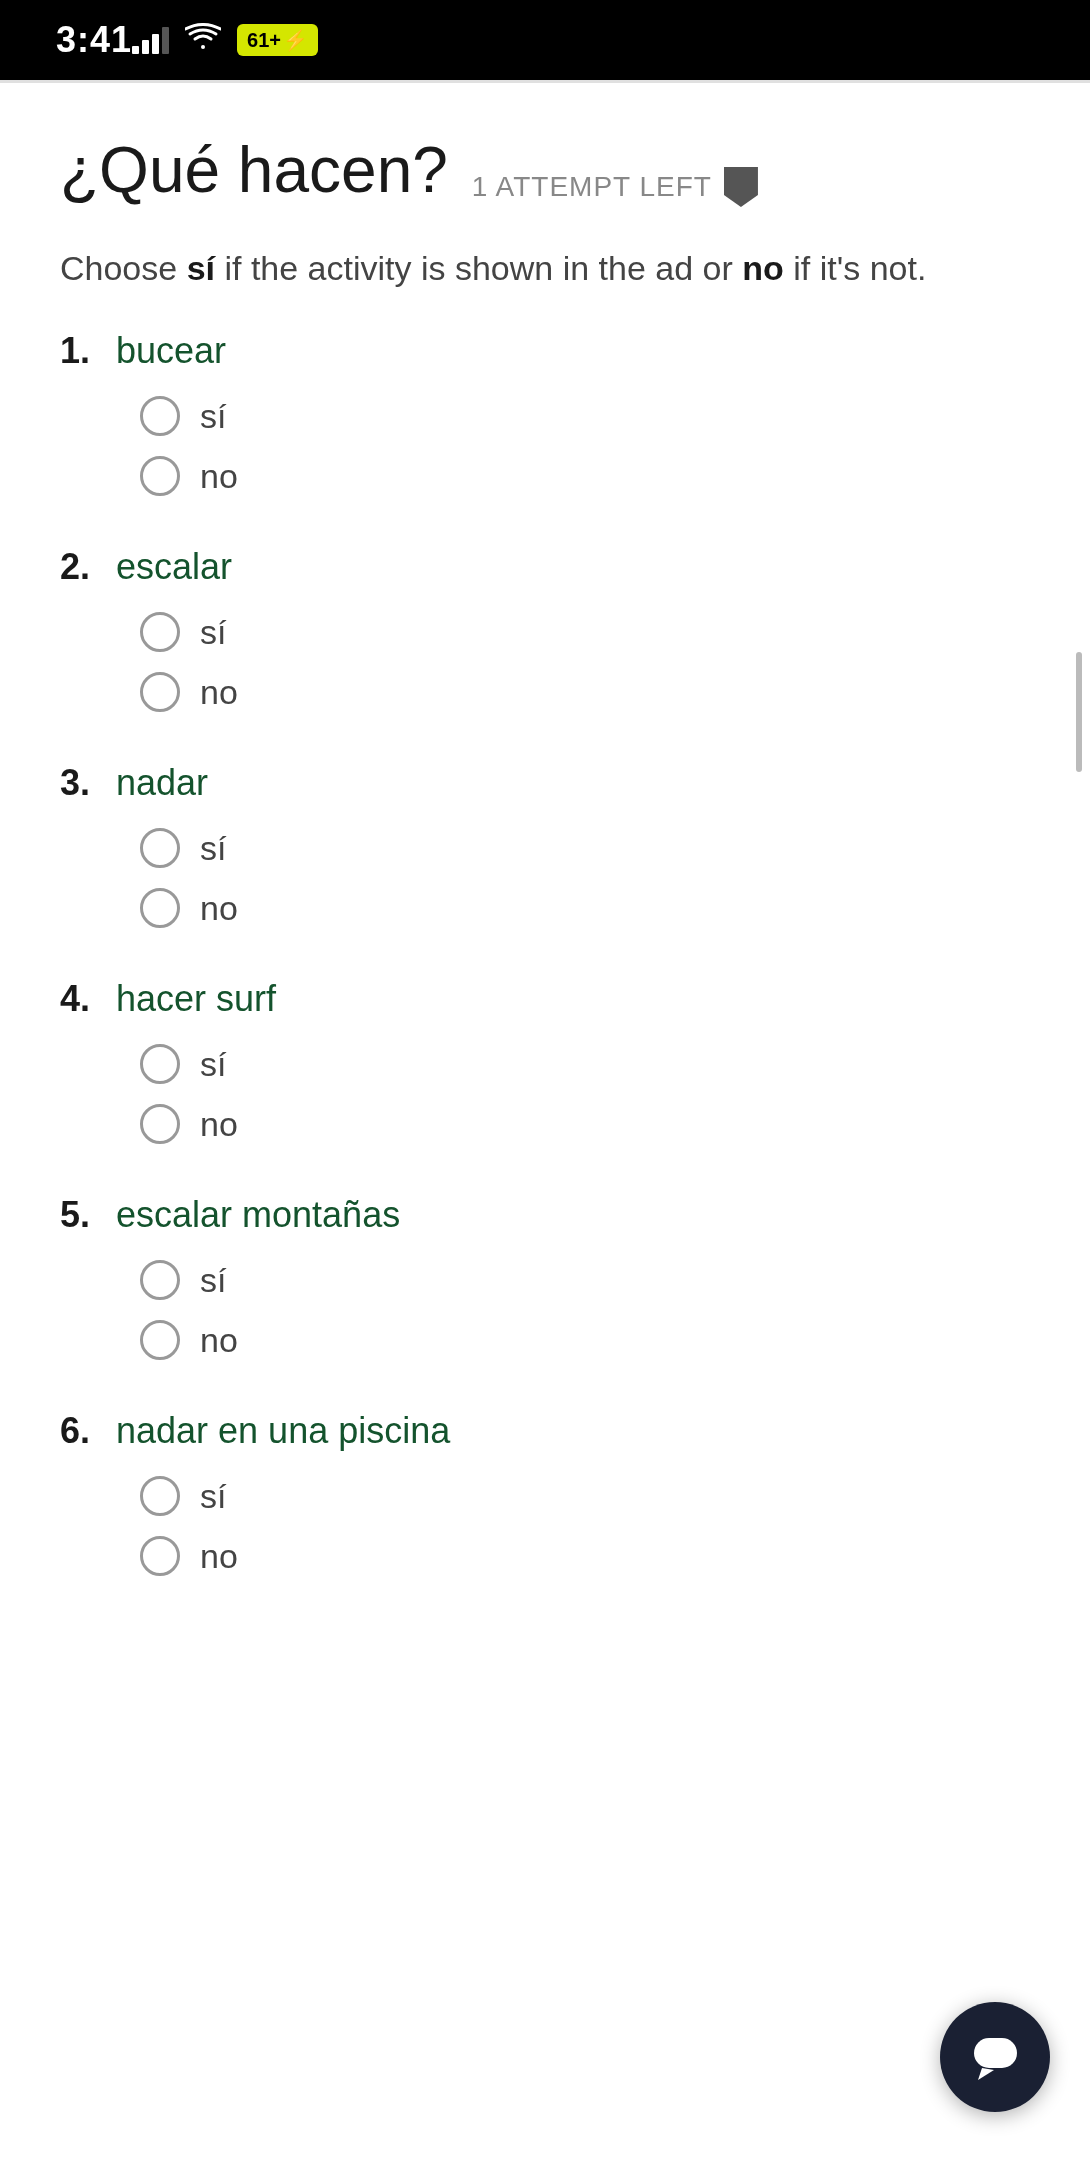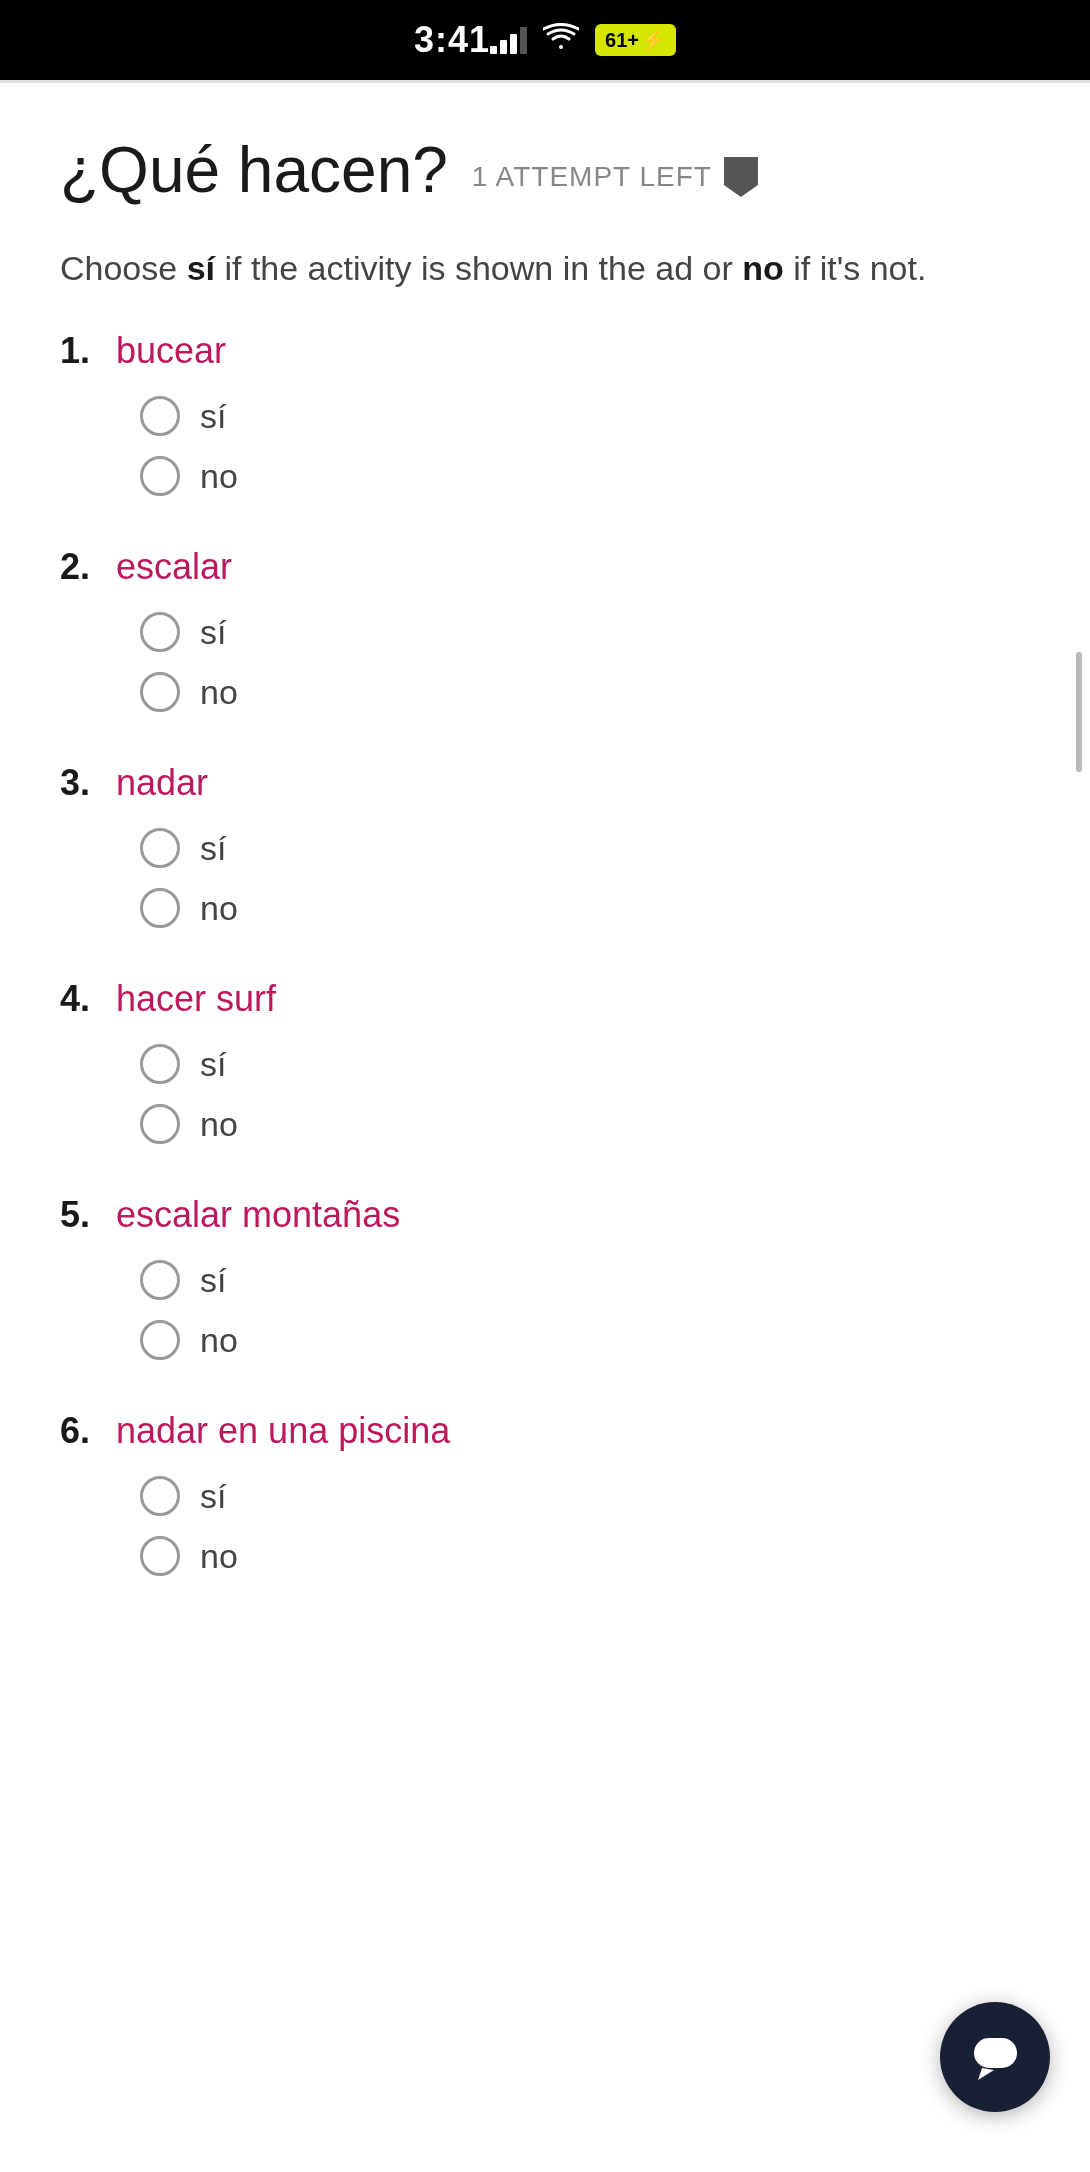--- a/index.html
+++ b/index.html
@@ -18,21 +18,21 @@
       overflow-x: hidden;
     }
 
     
     .status-bar {
       background: #000000;
       width: 100%;
       height: 80px;
       display: flex;
       align-items: center;
-      justify-content: center;
+      justify-content: flex-start;
       padding: 0 56px;
     }
 
     .status-time {
       color: #ffffff;
       font-size: 36px;
       font-weight: 600;
       letter-spacing: 1px;
     }
 
@@ -73,21 +73,21 @@
     }
 
     
     .main-content {
       padding: 50px 60px 100px 60px;
     }
 
     
     .question-header {
       display: flex;
-      align-items: flex-start;
+      align-items: flex-end;
       gap: 24px;
       margin-bottom: 36px;
     }
 
     .question-title {
       font-size: 64px;
       font-weight: 400;
       color: #1a1a1a;
     }
 
@@ -145,21 +145,21 @@
 
     .question-number {
       font-size: 36px;
       font-weight: 700;
       color: #1a1a1a;
       min-width: 40px;
     }
 
     .question-word {
       font-size: 36px;
-      color: #be185d;
+      color: #14532d;
       font-weight: 400;
     }
 
     .radio-group {
       display: flex;
       flex-direction: column;
       gap: 20px;
       padding-left: 80px;
     }
 

